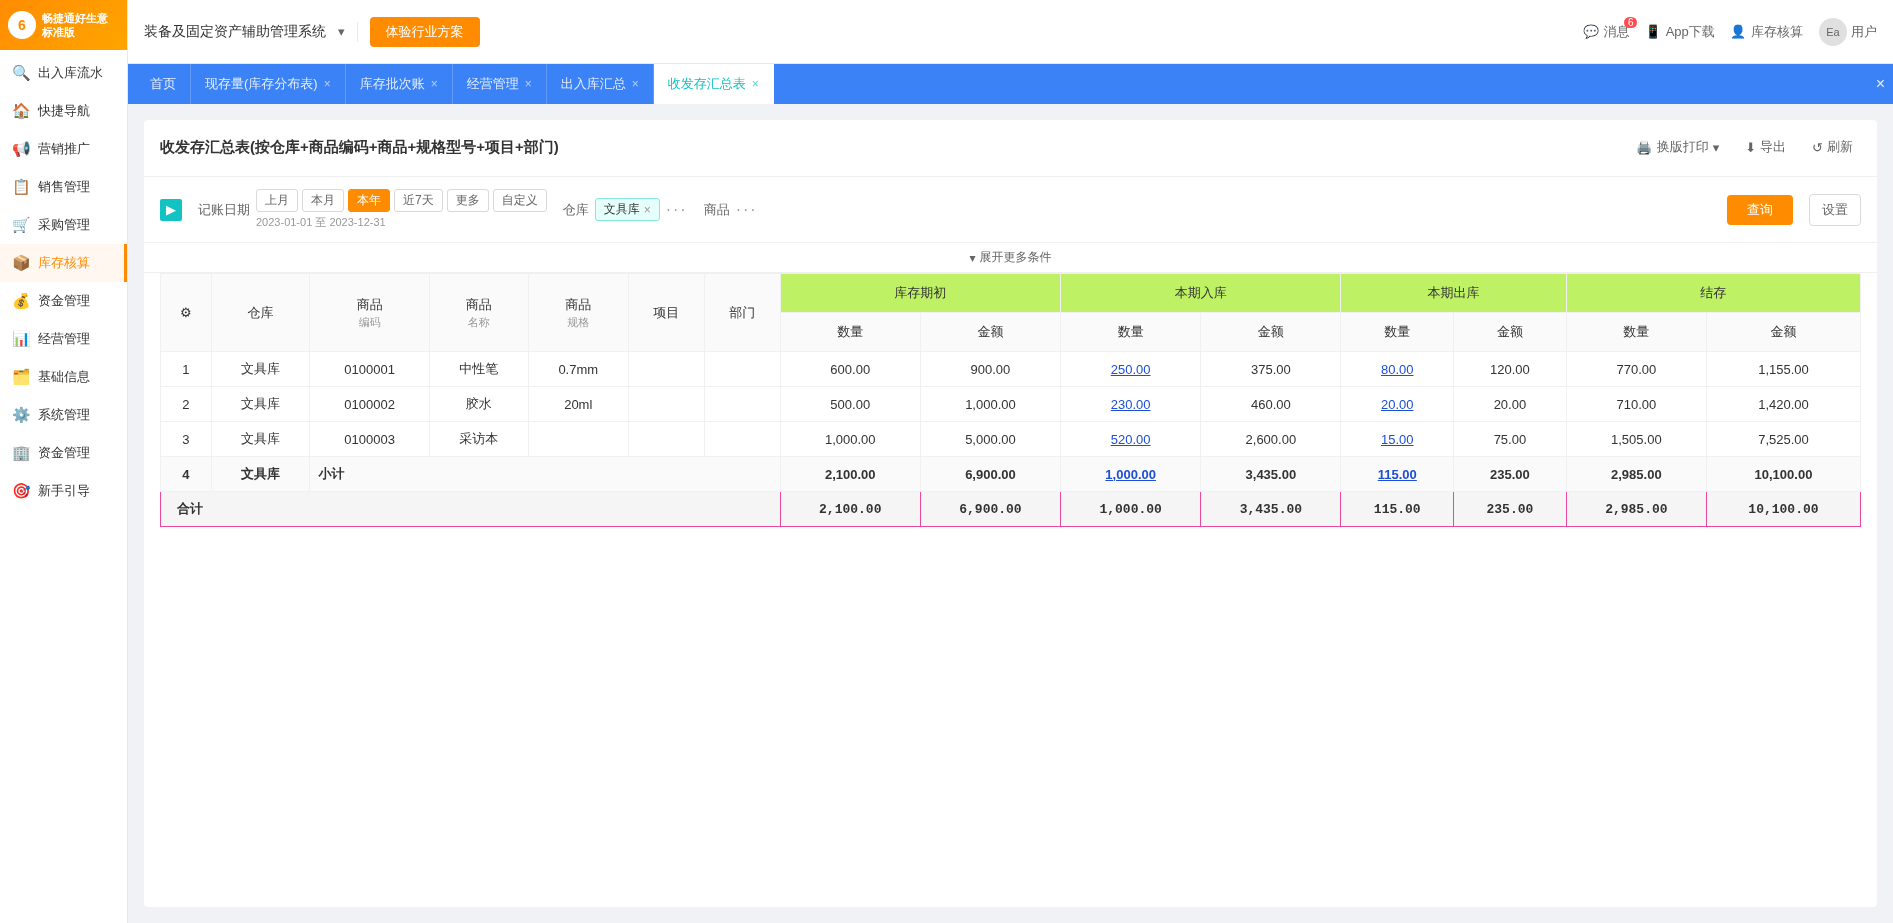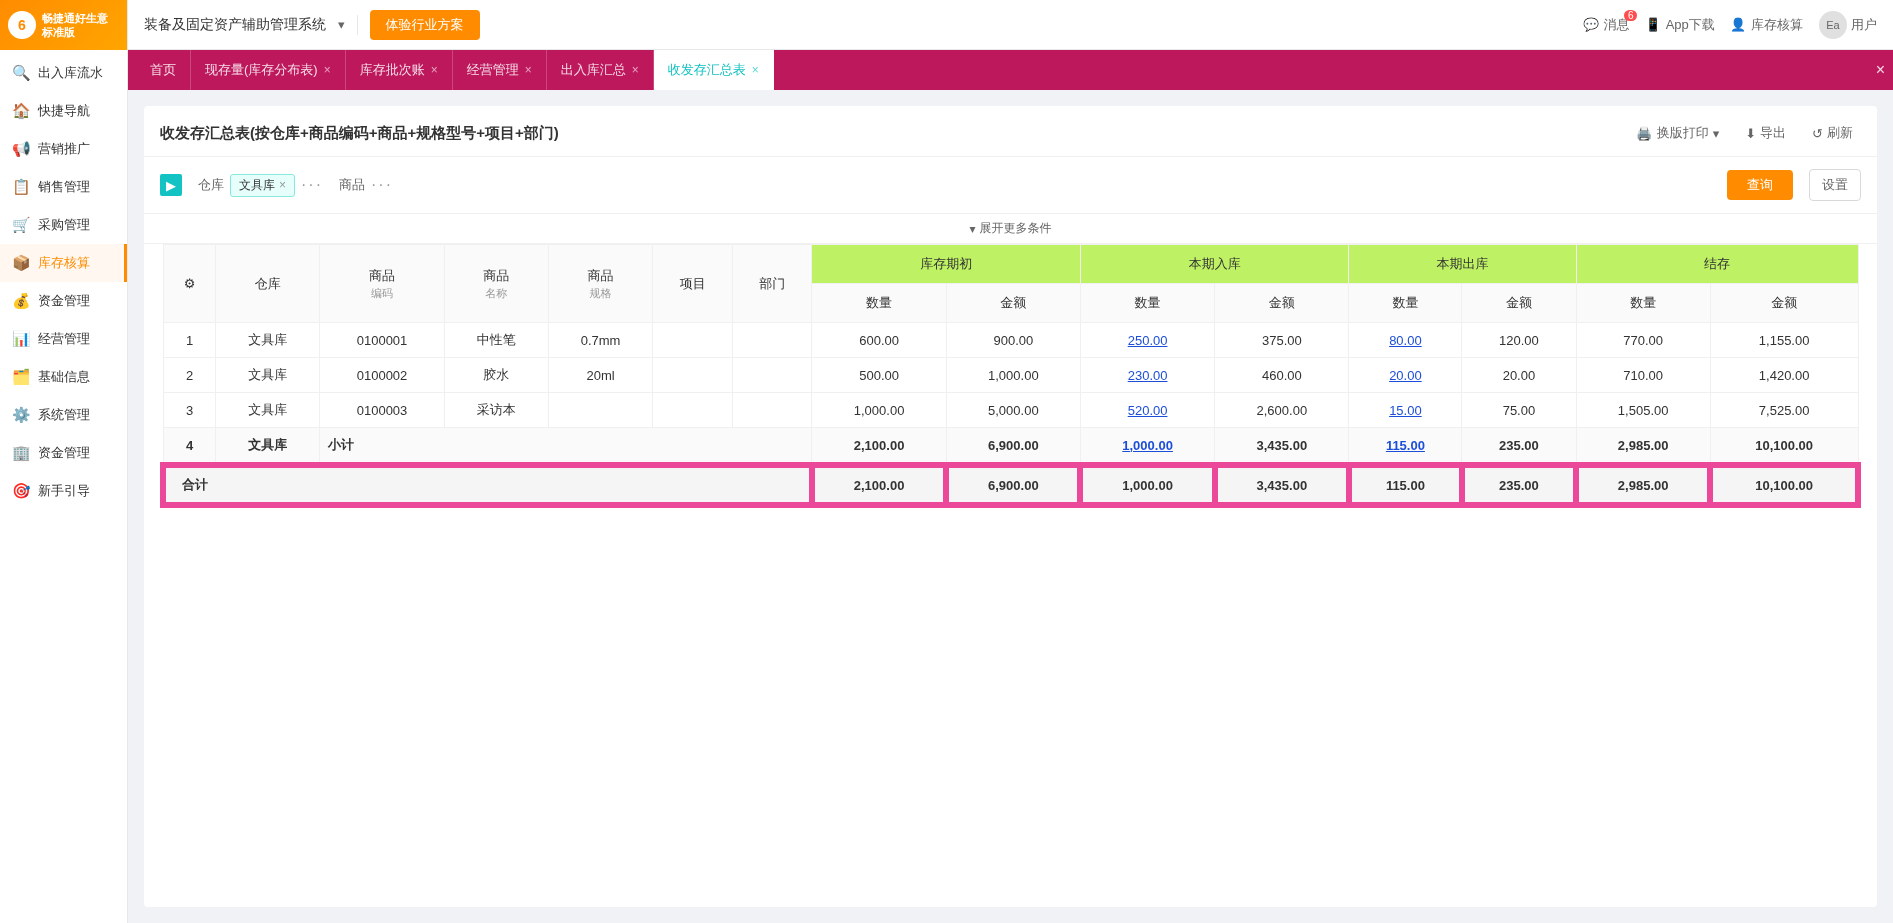--- a/index.html
+++ b/index.html
@@ -12,45 +12,45 @@
     .sidebar-logo-text { line-height: 1.3; font-size: 11px; }
     .sidebar-nav { flex: 1; overflow-y: auto; padding: 4px 0; }
     .sidebar-item { display: flex; align-items: center; gap: 8px; padding: 10px 12px; cursor: pointer; color: #333; font-size: 13px; transition: background 0.2s; position: relative; }
     .sidebar-item.active { background: #fff7f0; color: #ff8c00; border-right: 3px solid #ff8c00; }
     .sidebar-item-icon { font-size: 15px; width: 18px; text-align: center; flex-shrink: 0; }
 
     
     .main { flex: 1; display: flex; flex-direction: column; overflow: hidden; }
 
     
-    .top-header { background: #fff; border-bottom: 1px solid #e8e8e8; padding: 0 16px; height: 50px; display: flex; align-items: center; justify-content: space-between; flex-shrink: 0; }
+    .top-header { background: #fff; border-bottom: 1px solid #e8e8e8; padding: 0 16px; height: 64px; display: flex; align-items: center; justify-content: space-between; flex-shrink: 0; }
     .top-header-left { display: flex; align-items: center; gap: 12px; }
     .system-title { font-size: 14px; color: #333; }
     .header-dropdown { display: flex; align-items: center; gap: 4px; cursor: pointer; color: #666; }
     .header-btn-trial { background: #ff8c00; color: #fff; border: none; padding: 6px 16px; border-radius: 4px; cursor: pointer; font-size: 13px; }
     .top-header-right { display: flex; align-items: center; gap: 16px; color: #666; font-size: 13px; }
     .header-right-item { display: flex; align-items: center; gap: 4px; cursor: pointer; position: relative; }
     .notification-badge { background: #ff4d4f; color: #fff; border-radius: 10px; padding: 0px 4px; font-size: 10px; position: absolute; top: -6px; right: -8px; }
     .user-avatar { width: 28px; height: 28px; background: #e0e0e0; border-radius: 50%; display: flex; align-items: center; justify-content: center; font-size: 11px; color: #666; overflow: hidden; }
 
     
-    .tab-bar { background: #be185d; display: flex; align-items: center; padding: 0 8px; height: 40px; flex-shrink: 0; position: relative; }
+    .tab-bar { background: #3b82f6; display: flex; align-items: center; padding: 0 8px; height: 40px; flex-shrink: 0; position: relative; }
     .tab-item { display: flex; align-items: center; gap: 6px; padding: 0 14px; height: 40px; cursor: pointer; color: rgba(255,255,255,0.85); font-size: 13px; border-right: 1px solid rgba(255,255,255,0.2); transition: background 0.2s; }
     .tab-item.active { background: #fff; color: #13c2c2; font-weight: 500; }
     .tab-close { font-size: 12px; color: inherit; opacity: 0.7; cursor: pointer; }
     .tab-bar-close { position: absolute; right: 8px; color: rgba(255,255,255,0.85); cursor: pointer; font-size: 16px; }
 
     
     .content-area { flex: 1; overflow-y: auto; padding: 16px; background: #f0f2f5; }
 
     
     .page-container { background: #fff; border-radius: 4px; min-height: calc(100% - 0px); }
 
     
-    .page-header { padding: 14px 16px 10px; border-bottom: 1px solid #f0f0f0; display: flex; align-items: center; justify-content: space-between; }
+    .page-header { padding: 14px 16px 16px; border-bottom: 1px solid #f0f0f0; display: flex; align-items: center; justify-content: space-between; }
     .page-title { font-size: 15px; font-weight: 600; color: #333; }
     .page-header-actions { display: flex; align-items: center; gap: 10px; }
     .action-btn { display: flex; align-items: center; gap: 4px; color: #666; cursor: pointer; font-size: 13px; border: none; background: none; padding: 4px 8px; }
 
     
     .filter-bar { padding: 12px 16px; border-bottom: 1px solid #f0f0f0; display: flex; align-items: center; gap: 16px; flex-wrap: wrap; }
     .filter-arrow { width: 22px; height: 22px; background: #13c2c2; color: #fff; display: flex; align-items: center; justify-content: center; border-radius: 2px; cursor: pointer; flex-shrink: 0; }
     .filter-group { display: flex; align-items: center; gap: 6px; }
     .filter-label { color: #666; font-size: 13px; }
     .date-shortcuts { display: flex; align-items: flex-start; flex-direction: column; gap: 2px; }
@@ -71,21 +71,21 @@
 
     
     .table-wrapper { padding: 0; overflow-x: auto; }
     table { width: 100%; border-collapse: collapse; font-size: 13px; }
     thead tr { background: #fafafa; }
     th { padding: 10px 8px; text-align: center; border: 1px solid #f0f0f0; color: #333; font-weight: 500; white-space: nowrap; }
     td { padding: 8px; text-align: center; border: 1px solid #f0f0f0; color: #333; white-space: nowrap; }
     .row-subtotal td { font-weight: bold; background: #fafafa; }
     .link-text { color: #1d4ed8; text-decoration: underline; cursor: pointer; }
     .col-group-header { background: #bef264; }
-    .tfoot-row td { background: #f5f5f5; font-weight: bold; border: 6px solid #ec4899; }
+    .tfoot-row td { background: #f5f5f5; font-weight: bold; border: 1px solid #ec4899; font-family: Liberation Mono, monospace; }
 
     .table-section { padding: 0 16px 16px; }
   </style>
 </head>
 <body>
 
 <div class="sidebar">
   <div class="sidebar-logo">
     <div class="sidebar-logo-icon">6</div>
     <div class="sidebar-logo-text">
@@ -223,20 +223,34 @@
           <button class="action-btn">
             <span>↺</span>
             <span>刷新</span>
           </button>
         </div>
       </div>
 
       <div class="filter-bar">
         <div class="filter-arrow">▶</div>
 
+        <div class="filter-group">
+          <span class="filter-label">记账日期</span>
+          <div class="date-shortcuts">
+            <div class="date-btn-row">
+              <button class="date-btn">上月</button>
+              <button class="date-btn">本月</button>
+              <button class="date-btn active">本年</button>
+              <button class="date-btn">近7天</button>
+              <button class="date-btn">更多</button>
+              <button class="date-btn">自定义</button>
+            </div>
+            <div class="date-range-text">2023-01-01 至 2023-12-31</div>
+          </div>
+        </div>
 
         <div class="filter-warehouse-group">
           <span class="filter-label">仓库</span>
           <div class="filter-tag">
             <span>文具库</span>
             <span class="filter-tag-close">×</span>
           </div>
           <span class="filter-dots">···</span>
         </div>
 

